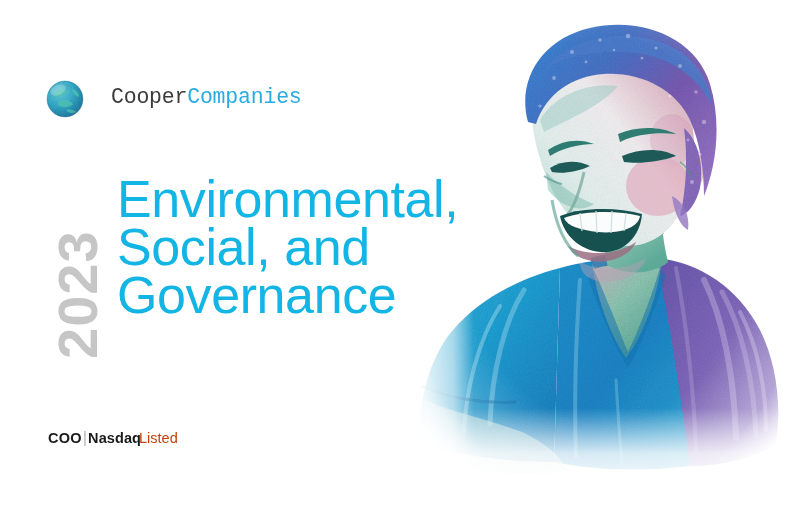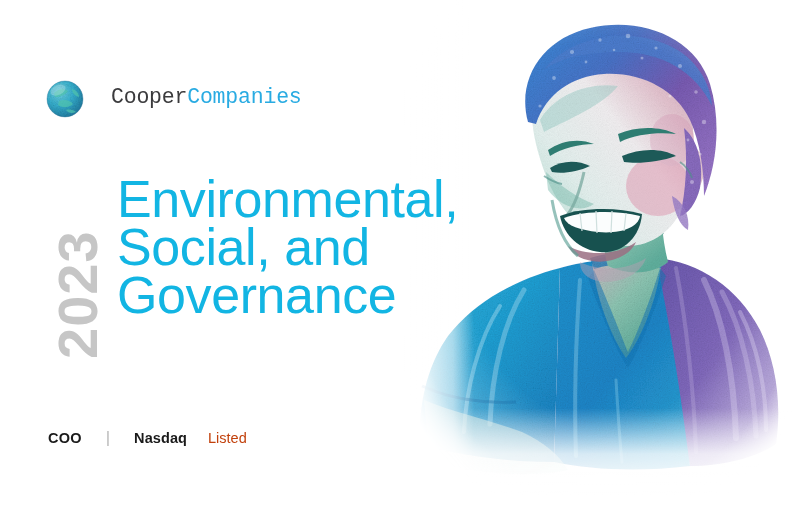--- a/index.html
+++ b/index.html
@@ -87,21 +87,21 @@
   }
   #report-title .title-line { display: block; white-space: nowrap; }
 
   
   #ticker-line {
     position: absolute;
     left: 48px;
     top: 430px;
     display: flex;
     align-items: center;
-    gap: 24px;
+    gap: 1px;
     font-size: 14.5px;
     line-height: 1;
     white-space: nowrap;
   }
   .tk-symbol { color: #1a1a1a; font-weight: 700; letter-spacing: 0.2px; }
   .tk-divider {
     color: #b9b9b9;
     font-weight: 300;
     font-size: 17px;
     position: relative;

